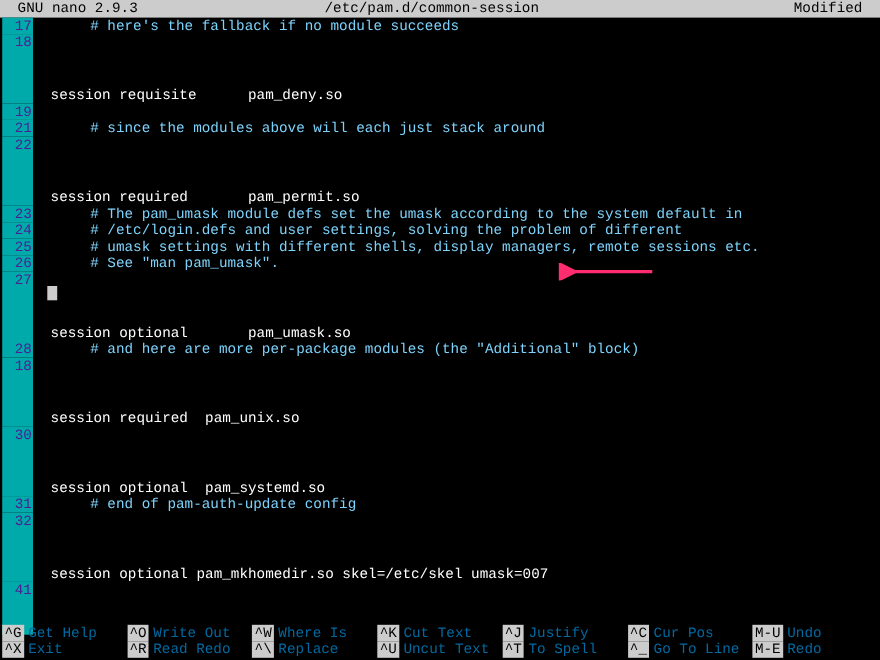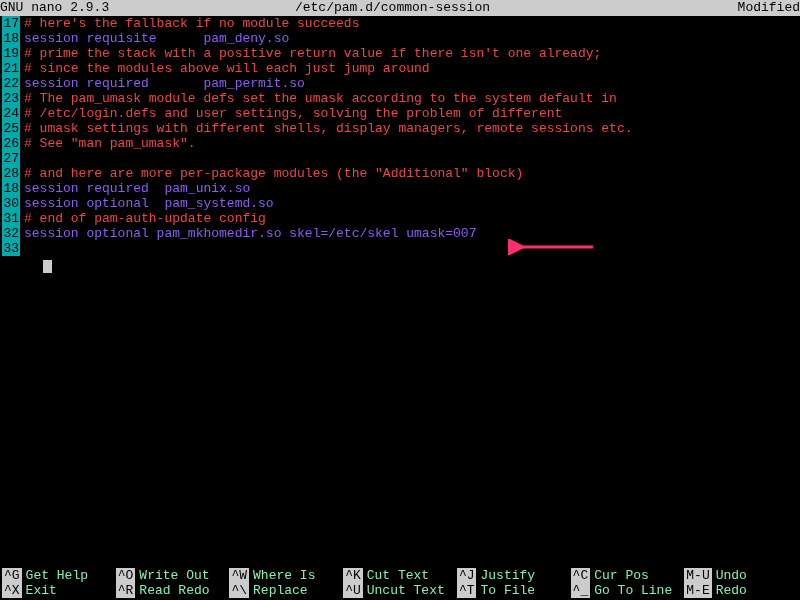--- a/index.html
+++ b/index.html
@@ -12,41 +12,41 @@
     height: 600px;
     overflow: hidden;
     position: relative;
   }
   .header {
     background: #cccccc;
     color: #000;
     height: 16px;
     display: flex;
     justify-content: space-between;
-    padding: 0 0;
+    padding: 0 16px;
     width: 100%;
   }
   .header .center { position: absolute; left: 0; right: 15px; text-align: center; }
   .header .left, .header .right { position: relative; z-index: 2; }
   .editor {
     padding: 0 2px;
     color: #cccccc;
   }
   .line { white-space: pre; display: flex; }
   .lineno {
     background: #00aaaa;
-    color: #000000;
+    color: #4c1d95;
     display: inline-block;
-    width: 18px;
+    width: 28px;
     text-align: right;
-    margin-right: 4px;
+    margin-right: 16px;
     padding-right: 1px;
   }
-  .comment { color: #ef4444; }
-  .normal { color: #8b5cf6; }
+  .comment { color: #7dd3fc; margin-left: 36px; }
+  .normal { color: #ffffff; margin-top: 48px; }
   .cursor {
     display: inline-block;
     width: 9px;
     height: 13px;
     background: #cccccc;
     margin-left: 20px;
     margin-top: 2px;
   }
   .arrow {
     position: absolute;
@@ -73,48 +73,48 @@
     flex: 1;
   }
   .key {
     background: #cccccc;
     color: #000;
     padding: 0 2px;
     margin-right: 4px;
     min-width: 18px;
     text-align: center;
   }
-  .label { color: #86efac; white-space: pre; }
+  .label { color: #0369a1; white-space: pre; }
 </style>
 </head>
 <body>
 
 <div class="header">
   <span class="left">  GNU nano 2.9.3</span>
   <span class="center">/etc/pam.d/common-session</span>
   <span class="right">Modified  </span>
 </div>
 
 <div class="editor" id="editor">
     <div class="line"><span class="lineno">17</span><span class="comment"># here's the fallback if no module succeeds</span></div>
     <div class="line"><span class="lineno">18</span><span class="normal">session requisite      pam_deny.so</span></div>
-    <div class="line"><span class="lineno">19</span><span class="comment"># prime the stack with a positive return value if there isn't one already;</span></div>
-    <div class="line"><span class="lineno">21</span><span class="comment"># since the modules above will each just jump around</span></div>
+    <div class="line"><span class="lineno">19</span></div>
+    <div class="line"><span class="lineno">21</span><span class="comment"># since the modules above will each just stack around</span></div>
     <div class="line"><span class="lineno">22</span><span class="normal">session required       pam_permit.so</span></div>
     <div class="line"><span class="lineno">23</span><span class="comment"># The pam_umask module defs set the umask according to the system default in</span></div>
     <div class="line"><span class="lineno">24</span><span class="comment"># /etc/login.defs and user settings, solving the problem of different</span></div>
     <div class="line"><span class="lineno">25</span><span class="comment"># umask settings with different shells, display managers, remote sessions etc.</span></div>
     <div class="line"><span class="lineno">26</span><span class="comment"># See "man pam_umask".</span></div>
-    <div class="line"><span class="lineno">27</span></div>
+    <div class="line"><span class="lineno">27</span><span class="normal">session optional       pam_umask.so</span></div>
     <div class="line"><span class="lineno">28</span><span class="comment"># and here are more per-package modules (the "Additional" block)</span></div>
     <div class="line"><span class="lineno">18</span><span class="normal">session required  pam_unix.so</span></div>
     <div class="line"><span class="lineno">30</span><span class="normal">session optional  pam_systemd.so</span></div>
     <div class="line"><span class="lineno">31</span><span class="comment"># end of pam-auth-update config</span></div>
     <div class="line"><span class="lineno">32</span><span class="normal">session optional pam_mkhomedir.so skel=/etc/skel umask=007</span></div>
-    <div class="line"><span class="lineno">33</span><span class="normal"></span></div>
+    <div class="line"><span class="lineno">41</span><span class="normal"></span></div>
   </div>
 
 <svg class="arrow" width="90" height="16">
   <defs>
     <marker id="ahead" markerWidth="8" markerHeight="8" refX="2" refY="4" orient="auto">
       <polygon points="8,0 0,4 8,8" fill="#ff2d6f"></polygon>
     </marker>
   </defs>
   <line x1="85" y1="8" x2="12" y2="8" stroke="#ff2d6f" stroke-width="3" marker-end="url(#ahead)"></line>
 </svg>
@@ -164,21 +164,21 @@
       <div class="shortcut">
         <span class="key">^\</span>
         <span class="label">Replace</span>
       </div>
       <div class="shortcut">
         <span class="key">^U</span>
         <span class="label">Uncut Text</span>
       </div>
       <div class="shortcut">
         <span class="key">^T</span>
-        <span class="label">To File</span>
+        <span class="label">To Spell</span>
       </div>
       <div class="shortcut">
         <span class="key">^_</span>
         <span class="label">Go To Line</span>
       </div>
       <div class="shortcut">
         <span class="key">M-E</span>
         <span class="label">Redo</span>
       </div>
     </div>

